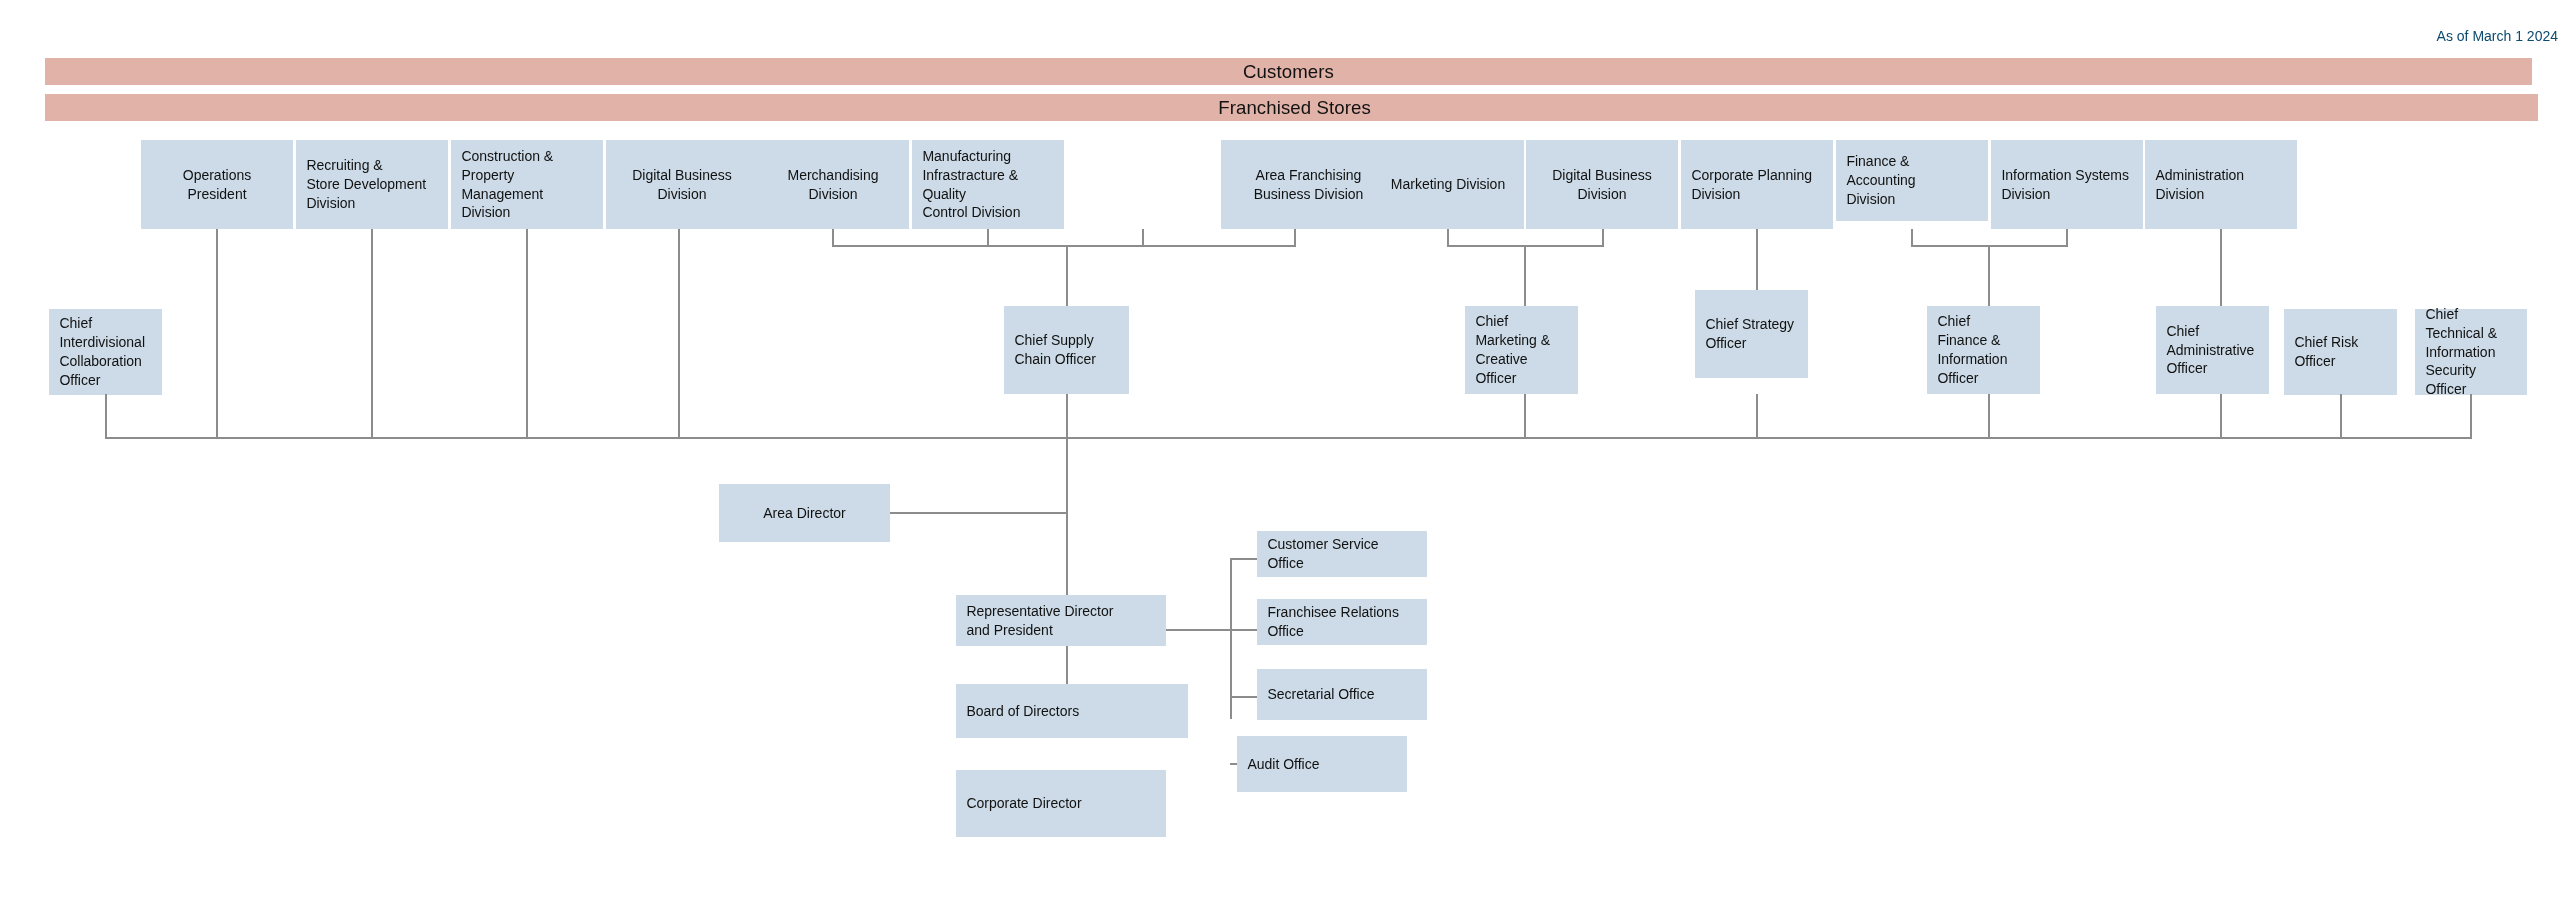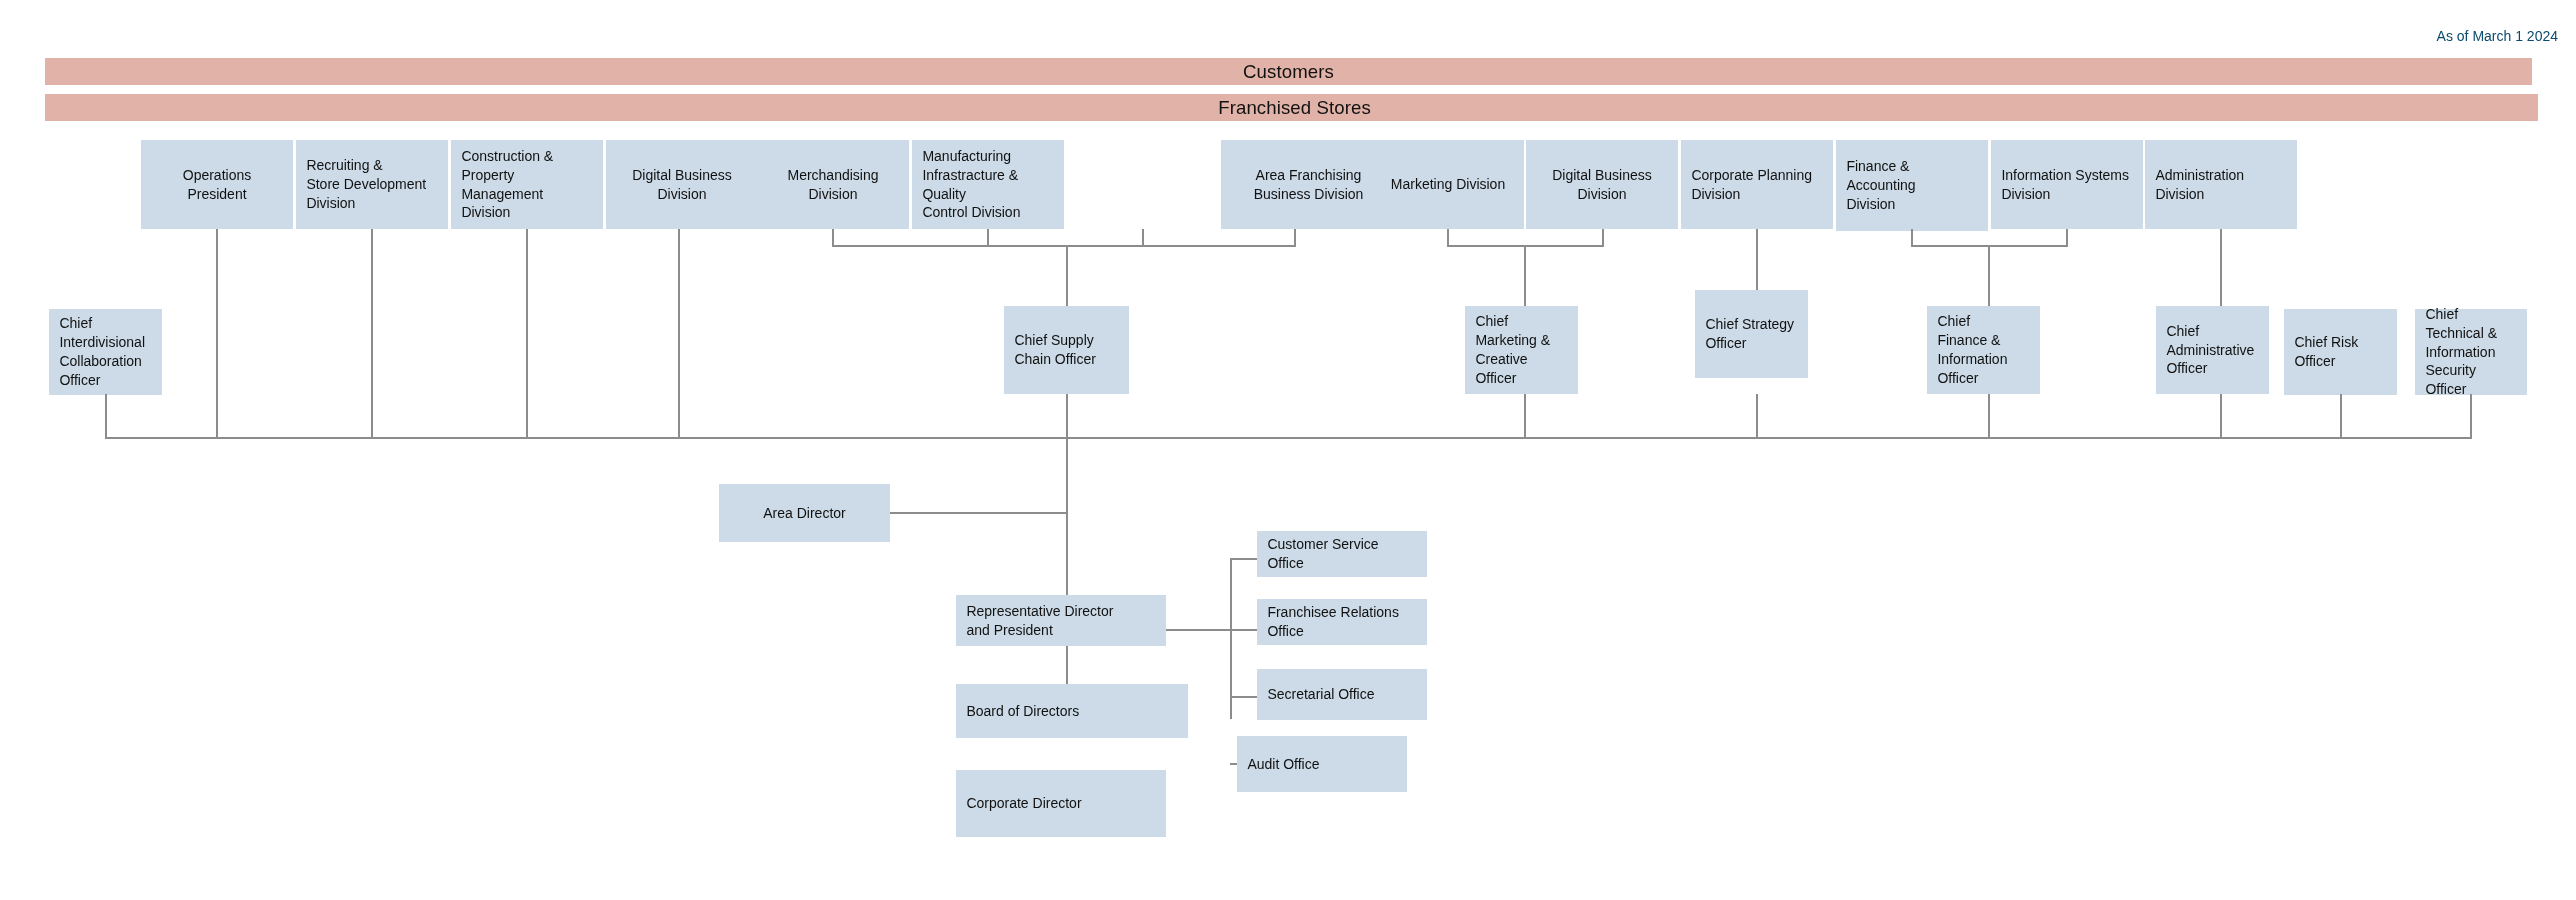--- a/index.html
+++ b/index.html
@@ -88,21 +88,21 @@
   <div class="box left" style="left:912px; top:140px; width:152px; height:89px;">Manufacturing
 Infrastracture &amp; Quality
 Control Division</div>
   <div class="box center" style="left:1221px; top:140px; width:175px; height:89px;">Area Franchising
 Business Division</div>
   <div class="box center" style="left:1372px; top:140px; width:152px; height:89px;">Marketing Division</div>
   <div class="box center" style="left:1526px; top:140px; width:152px; height:89px;">Digital Business
 Division</div>
   <div class="box left" style="left:1681px; top:140px; width:152px; height:89px;">Corporate Planning
 Division</div>
-  <div class="box left" style="left:1836px; top:140px; width:152px; height:91px;">Finance &amp; Accounting
+  <div class="box left" style="left:1836px; top:140px; width:152px; height:81px;">Finance &amp; Accounting
 Division</div>
   <div class="box left" style="left:1991px; top:140px; width:152px; height:89px;">Information Systems
 Division</div>
   <div class="box left" style="left:2145px; top:140px; width:152px; height:89px;">Administration
 Division</div>
 
   <div class="conn vline" style="left:832px; top:229px; width:1.5px; height:18px;"></div>
   <div class="conn vline" style="left:987px; top:229px; width:1.5px; height:18px;"></div>
   <div class="conn vline" style="left:1142px; top:229px; width:1.5px; height:18px;"></div>
   <div class="conn vline" style="left:1294px; top:229px; width:1.5px; height:18px;"></div>

